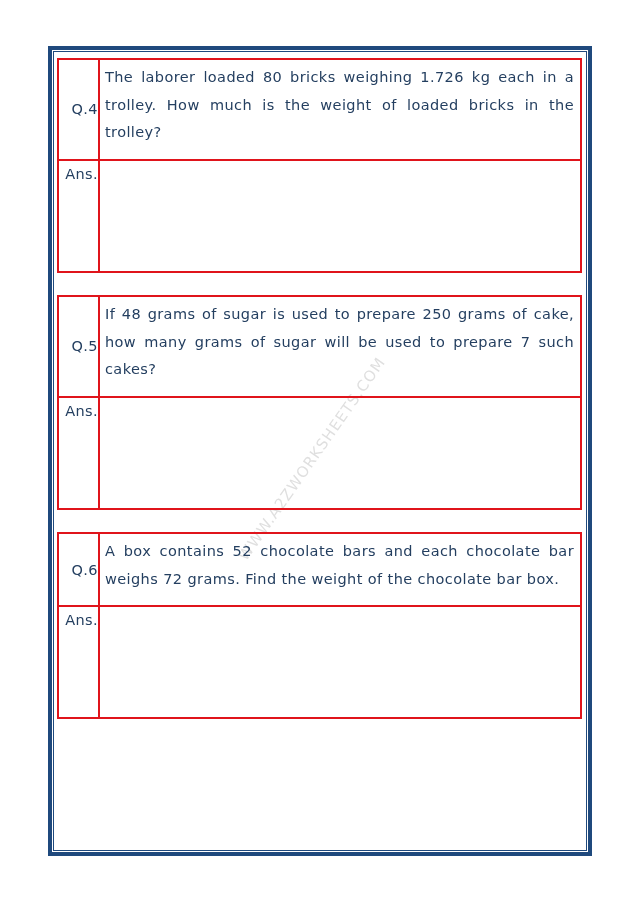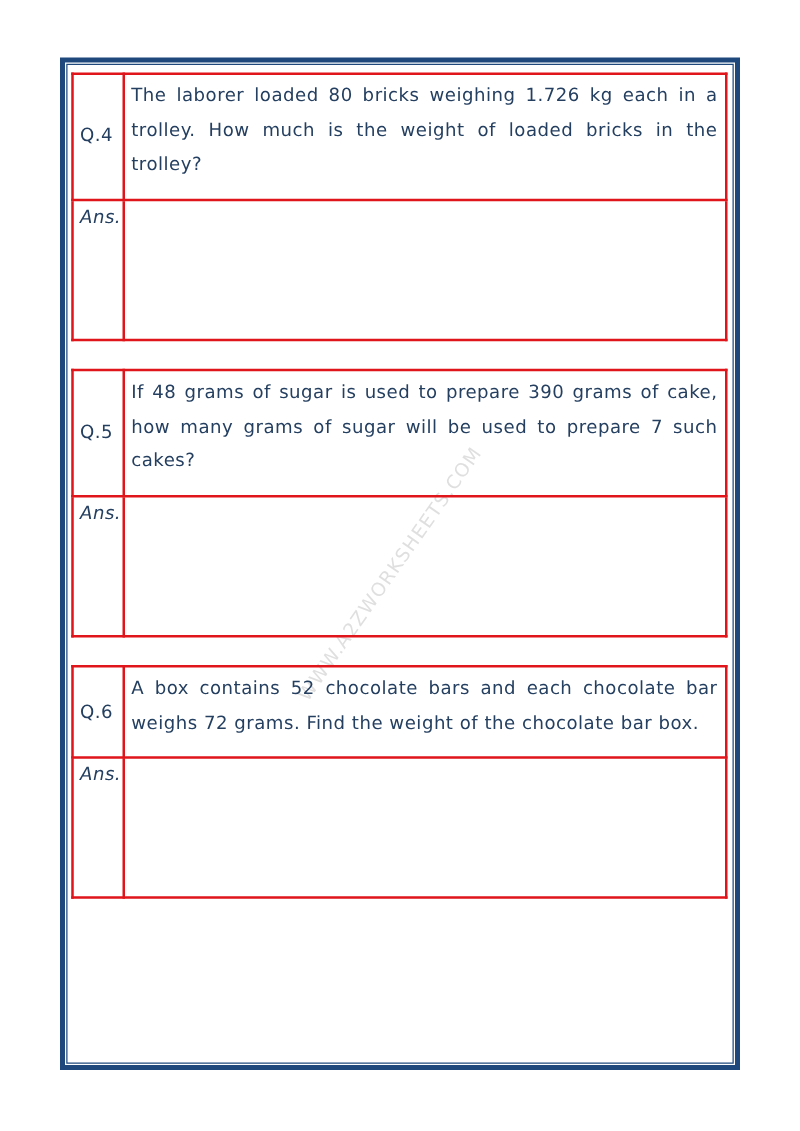--- a/index.html
+++ b/index.html
@@ -5,24 +5,24 @@
     html, body { margin: 0; padding: 0; background: #ffffff; }
     body { width: 640px; height: 905px; position: relative; overflow: hidden;
            font-family: "DejaVu Sans", sans-serif; }
     .frame-outer { position: absolute; left: 48px; top: 46px; width: 536px; height: 802px;
                    border: 4px solid #1f497d; }
     .frame-inner { position: absolute; left: 53px; top: 51px; width: 532px; height: 798px;
                    border: 1px solid #1f497d; }
     .qtable { position: absolute; left: 57px; width: 525px; border-collapse: collapse; }
     .qtable td { border: 2px solid #e0141b; vertical-align: middle; color: #243f60;
                  font-size: 14.5px; letter-spacing: 0.4px; }
-    .qtable td.label { width: 41px; padding: 0 0 0 5px; box-sizing: border-box; }
+    .qtable td.label { width: 41px; padding: 0 0 0 5px; box-sizing: border-box; text-align: right; }
     .qtable td.qtext { padding: 4px 6px 12px 5px; line-height: 27.5px; text-align: justify;
                        text-align-last: left; margin-top: 16px; }
-    .qtable tr.ans td { vertical-align: top; font-style: italic; }
+    .qtable tr.ans td { vertical-align: top; }
     .qtable tr.ans td.label { padding-top: 5px; }
     .watermark { position: absolute; left: 190px; top: 450px; transform: rotate(-55deg);
                  transform-origin: center; color: #d8d8d8; font-size: 15px; letter-spacing: 1px;
                  white-space: nowrap; opacity: 0.8; }
   </style>
 </head>
 <body>
 
 <div class="frame-outer"></div>
 <div class="frame-inner"></div>
@@ -39,21 +39,21 @@
     <td class="label">Ans.</td>
     <td></td>
   </tr>
 </tbody>
   </table>
 
 <table class="qtable" style="top:295px;">
   <tbody>
       <tr style="height:98px;">
     <td class="label">Q.5</td>
-    <td class="qtext">If 48 grams of sugar is used to prepare 390 grams of cake, how many grams of sugar will be used to prepare 7 such cakes?</td>
+    <td class="qtext">If 48 grams of sugar is used to prepare 250 grams of cake, how many grams of sugar will be used to prepare 7 such cakes?</td>
   </tr>
   <tr class="ans" style="height:112px;">
     <td class="label">Ans.</td>
     <td></td>
   </tr>
 </tbody>
   </table>
 
 <table class="qtable" style="top:532px;">
   <tbody>

